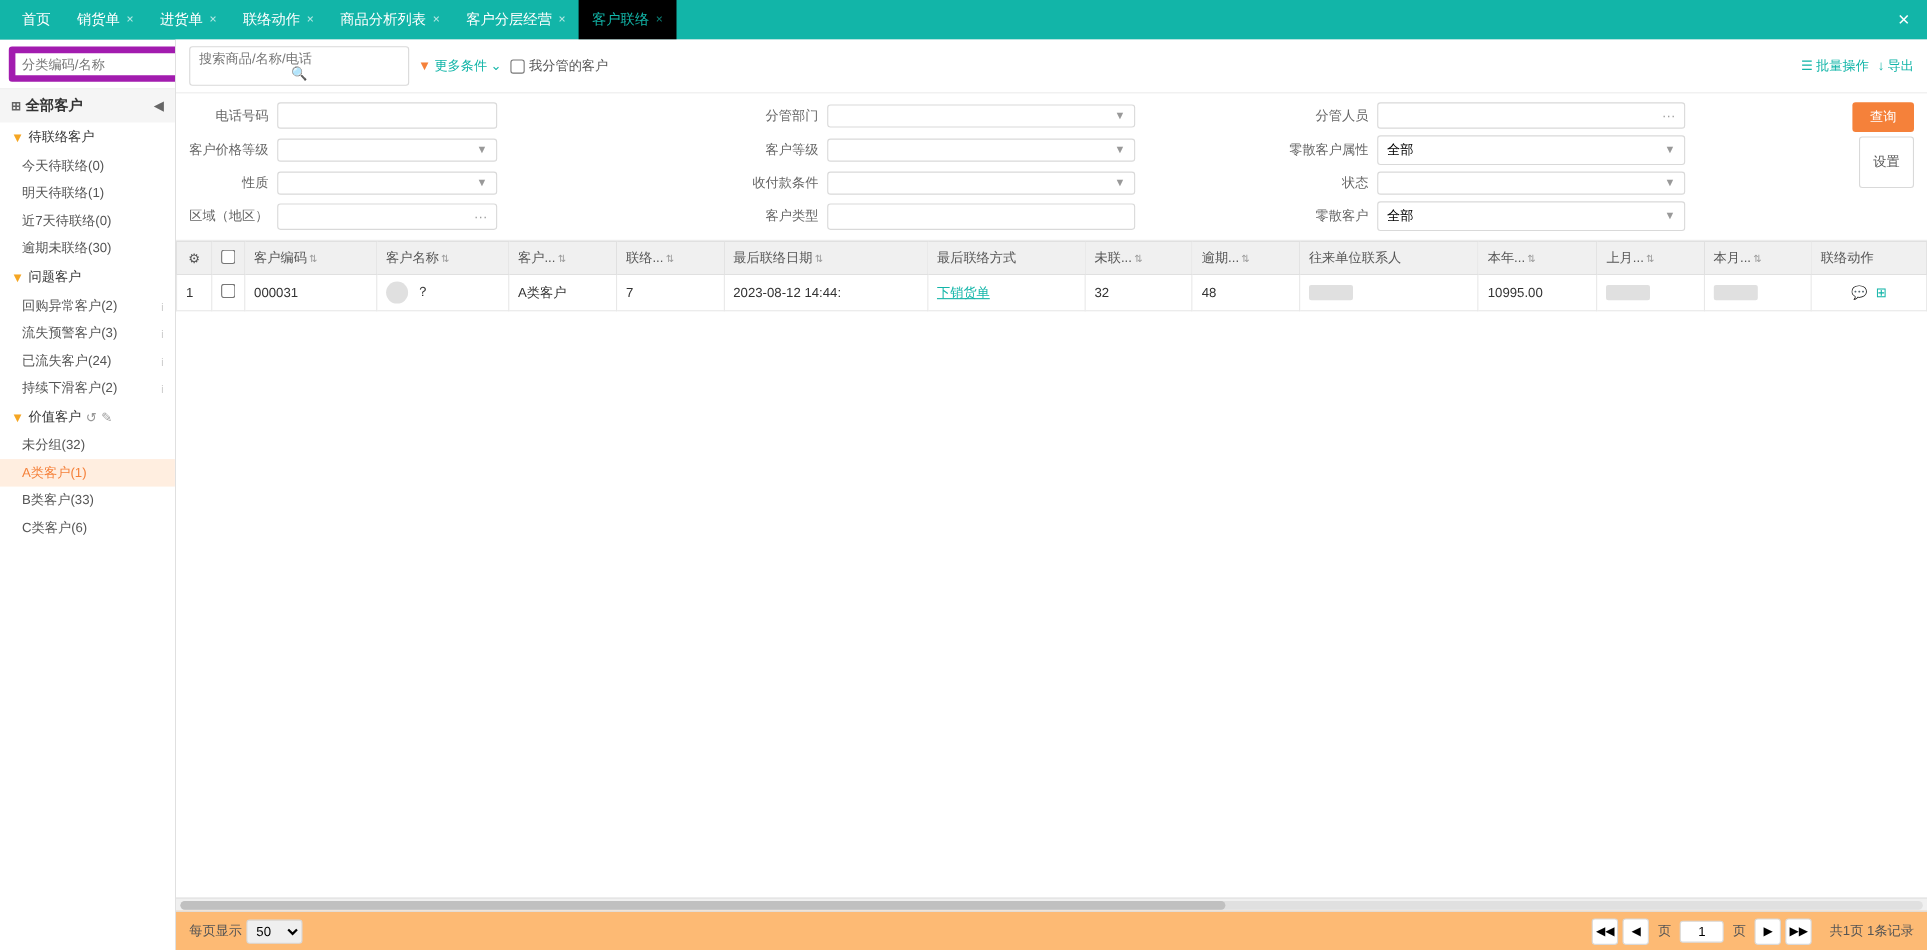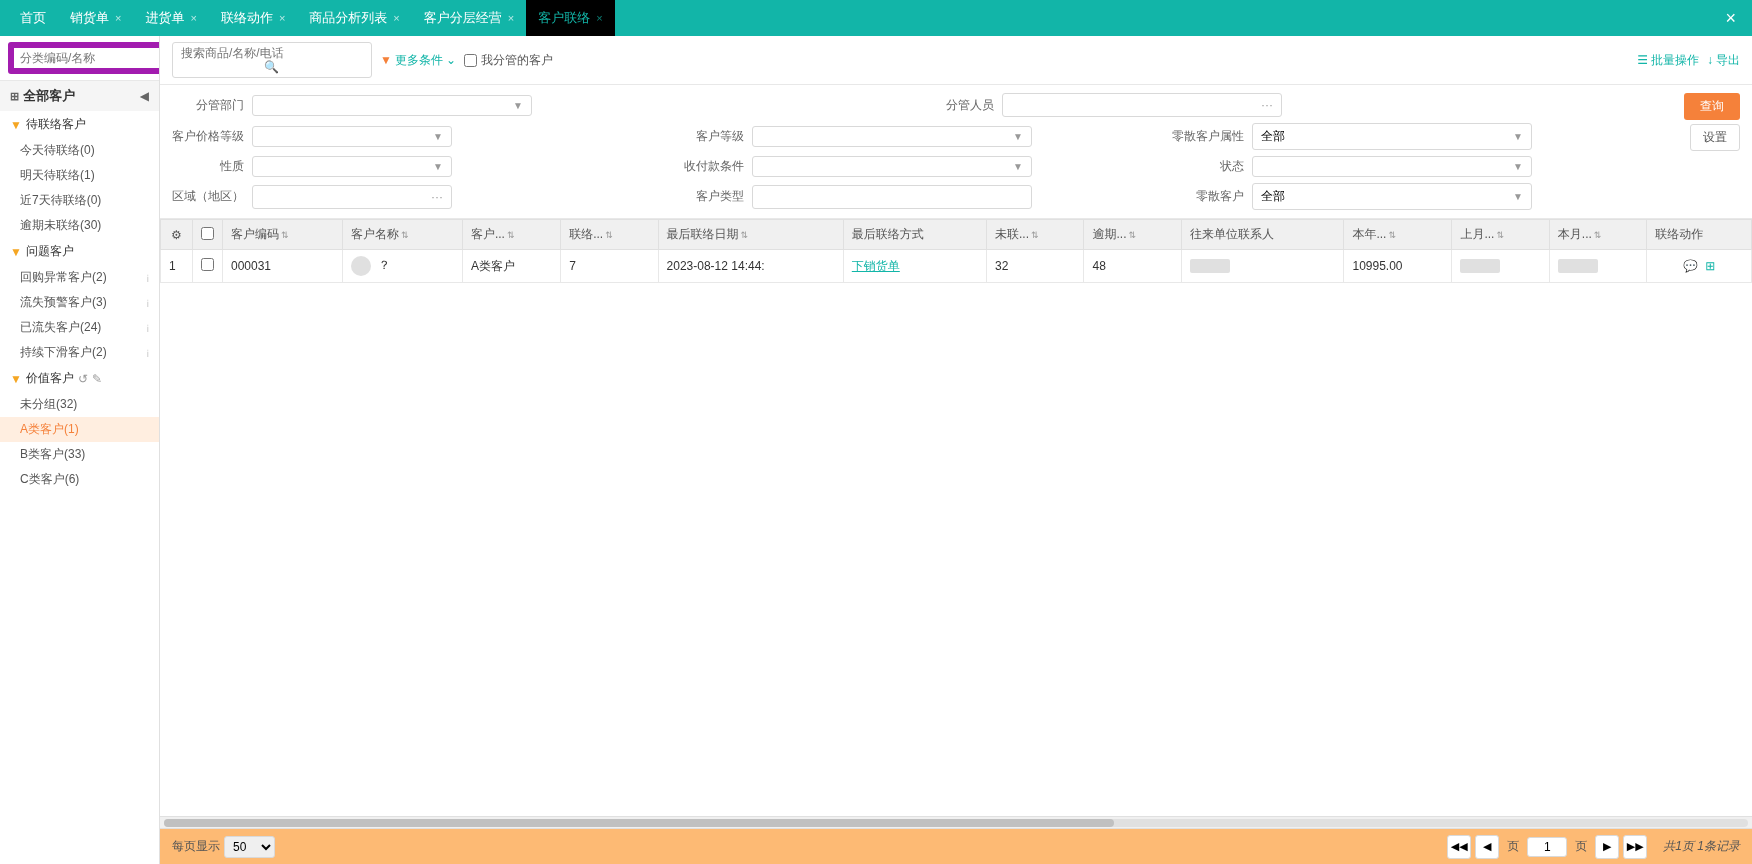--- a/index.html
+++ b/index.html
@@ -53,21 +53,21 @@
     .adv-row { display: flex; align-items: center; margin-bottom: 6px; gap: 0; }
     .adv-row:last-child { margin-bottom: 0; }
     .adv-field { display: flex; align-items: center; flex: 1; min-width: 0; }
     .adv-label { color: #666; white-space: nowrap; font-size: 12px; min-width: 80px; text-align: right; padding-right: 8px; }
     .adv-input { border: 1px solid #d9d9d9; border-radius: 3px; padding: 4px 8px; font-size: 12px; flex: 1; outline: none; background: #fff; }
     .adv-select { border: 1px solid #d9d9d9; border-radius: 3px; padding: 4px 8px; font-size: 12px; flex: 1; outline: none; background: #fff; display: flex; align-items: center; justify-content: space-between; cursor: pointer; }
     .adv-select .arrow-down { color: #999; font-size: 10px; }
     .adv-select-dots { border: 1px solid #d9d9d9; border-radius: 3px; padding: 4px 8px; font-size: 12px; flex: 1; outline: none; background: #fff; display: flex; align-items: center; justify-content: flex-end; cursor: pointer; color: #999; }
 
     .btn-query { background: #f5813a; color: #fff; border: none; border-radius: 3px; padding: 5px 16px; font-size: 12px; cursor: pointer; white-space: nowrap; }
-    .btn-setting { background: #fff; color: #555; border: 1px solid #d9d9d9; border-radius: 3px; padding: 4px 12px; font-size: 12px; cursor: pointer; white-space: nowrap; display: block; margin-top: 4px; }
+    .btn-setting { background: #fff; color: #555; border: 1px solid #d9d9d9; border-radius: 3px; padding: 14px 12px; font-size: 12px; cursor: pointer; white-space: nowrap; display: block; margin-top: 4px; }
 
     .query-btns { display: flex; flex-direction: column; align-items: flex-end; padding-left: 12px; flex-shrink: 0; }
 
     
     .table-wrap { flex: 1; overflow: auto; background: #fff; margin: 0; }
     table { width: 100%; border-collapse: collapse; font-size: 12px; }
     table thead tr { background: #f0f0f0; }
     table thead th { border: 1px solid #e0e0e0; padding: 6px 8px; text-align: left; white-space: nowrap; color: #555; font-weight: normal; position: sticky; top: 0; background: #f0f0f0; z-index: 1; }
     table tbody tr { background: #fff; }
     table tbody td { border: 1px solid #e8e8e8; padding: 6px 8px; color: #333; white-space: nowrap; }
@@ -233,20 +233,24 @@
         <span>↓</span>
         <span>导出</span>
       </button>
     </div>
 
     <div class="adv-filters">
       <div style="display:flex; gap: 0;">
         <div style="flex:1;">
 
           <div class="adv-row">
+            <div class="adv-field">
+              <span class="adv-label">电话号码</span>
+              <input class="adv-input" type="text" style="max-width: 200px;">
+            </div>
             <div class="adv-field">
               <span class="adv-label">分管部门</span>
               <div class="adv-select" style="max-width:280px;">
                 <span></span>
                 <span class="arrow-down">▼</span>
               </div>
             </div>
             <div class="adv-field">
               <span class="adv-label">分管人员</span>
               <div class="adv-select-dots" style="max-width:280px;">···</div>
@@ -400,17 +404,17 @@
       </div>
       <div class="pagination-spacer"></div>
       <div class="page-nav">
         <button class="page-btn">◀◀</button>
         <button class="page-btn">◀</button>
         <span style="margin:0 4px;">页</span>
         <input class="page-input" type="text" value="1" style="">
         <span style="margin:0 4px;">页</span>
         <button class="page-btn">▶</button>
         <button class="page-btn">▶▶</button>
-        <span class="total-text" style="margin-left:12px;font-style:italic;">共1页 1条记录</span>
+        <span class="total-text" style="margin-left:12px;">共1页 1条记录</span>
       </div>
     </div>
   </div>
 </div>
 
 </body></html>

